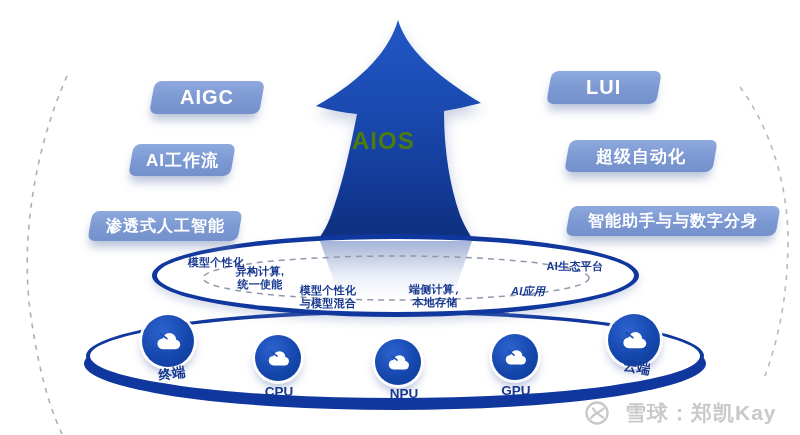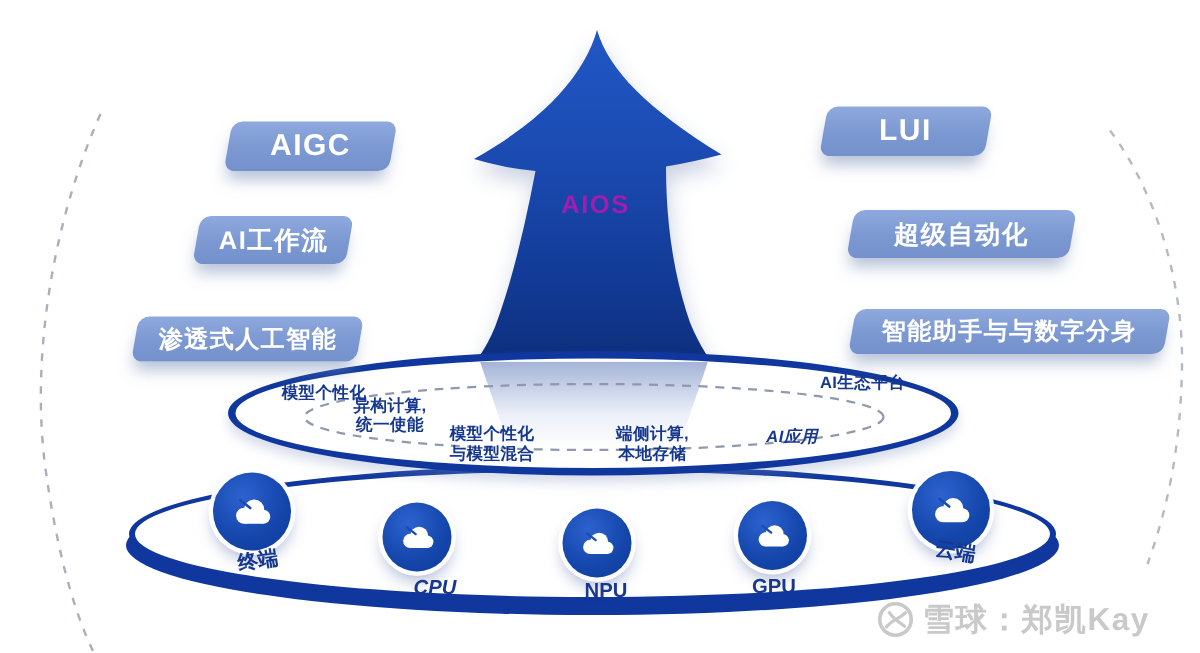--- a/index.html
+++ b/index.html
@@ -24,22 +24,22 @@
   .pill-aigc  {left:152px;top:81px; width:110px;height:33px;font-size:20px;}
   .pill-flow  {left:131px;top:144px;width:102px;height:32px;font-size:17px;}
   .pill-perv  {left:90px; top:211px;width:150px;height:30px;font-size:16px;}
   .pill-lui   {left:549px;top:71px; width:110px;height:33px;font-size:20px;}
   .pill-auto  {left:567px;top:140px;width:148px;height:32px;font-size:17px;}
   .pill-agent {left:568px;top:206px;width:210px;height:30px;font-size:16px;}
 
   
   .arrow-svg{z-index:1;filter:drop-shadow(1px 7px 7px rgba(135,150,190,0.45));}
   .aios-label{
-    position:absolute;left:352px;top:127px;width:90px;text-align:center;
-    color:#a21caf;font-size:17px;font-weight:bold;letter-spacing:1px;z-index:2;
+    position:absolute;left:352px;top:127px;width:90px;text-align:left;
+    color:#4d7c0f;font-size:24px;font-weight:bold;letter-spacing:1px;z-index:2;
   }
 
   
   .mid-ellipse{
     left:152px;top:234px;width:487px;height:83px;border-radius:50%;
     border:5px solid #0f379d;background:#ffffff;box-sizing:border-box;
     box-shadow:0 5px 8px rgba(120,140,185,0.30);z-index:3;
   }
   .ghost{
     left:320px;top:241px;width:152px;height:58px;z-index:4;
@@ -48,23 +48,23 @@
   }
   .dash-svg{z-index:5;}
   .ring-label{
     position:absolute;transform:translate(-50%,-50%);z-index:6;
     font-size:11px;font-weight:bold;color:#17388f;text-align:center;
     white-space:pre-line;line-height:1.2;letter-spacing:0.3px;
   }
   .rl-1{left:216px;top:263px;}
   .rl-2{left:260px;top:278px;}
   .rl-3{left:328px;top:297px;}
-  .rl-4{left:435px;top:297px;}
+  .rl-4{left:435px;top:297px;font-family:Liberation Mono, monospace;}
   .rl-5{left:528px;top:292px;font-style:italic;}
-  .rl-6{left:575px;top:256px;}
+  .rl-6{left:575px;top:267px;}
 
   
   .platter-base{left:84px;top:317px;width:622px;height:93px;border-radius:50%;background:#0f379d;z-index:2;}
   .platter-top{
     left:86px;top:310px;width:618px;height:92px;border-radius:50%;background:#ffffff;
     border:4px solid #0f379d;box-sizing:border-box;z-index:2;
   }
 
   
   .node{
@@ -76,28 +76,28 @@
   .node-1{left:142px;top:315px;width:52px;height:52px;}
   .node-2{left:255px;top:335px;width:46px;height:46px;}
   .node-3{left:375px;top:339px;width:46px;height:46px;}
   .node-4{left:492px;top:334px;width:46px;height:46px;}
   .node-5{left:608px;top:314px;width:52px;height:52px;}
   .node-label{
     position:absolute;z-index:7;font-size:13.5px;font-weight:bold;color:#17388f;
     text-align:center;white-space:nowrap;transform:translate(-50%,0);
   }
   .nl-1{left:172px;top:365px;transform:translate(-50%,0) rotate(-9deg);}
-  .nl-2{left:290px;top:384px;font-style:italic;}
+  .nl-2{left:279px;top:384px;}
   .nl-3{left:404px;top:386px;}
   .nl-4{left:516px;top:383px;text-align:center;}
   .nl-5{left:637px;top:359px;transform:translate(-50%,0) rotate(9deg);}
 
   
   .watermark{
-    position:absolute;left:584px;top:399px;z-index:9;display:flex;align-items:center;gap:5px;
+    position:absolute;left:584px;top:399px;z-index:9;display:flex;align-items:center;gap:15px;
     color:#c9c9c9;font-size:21px;font-weight:bold;letter-spacing:1px;white-space:nowrap;
   }
 </style>
 </head>
 <body>
 
 <div class="stage">
 
   <svg class="layer" width="800" height="435" viewBox="0 0 800 435">
     <path d="M 67 76 C 34 150 21 240 30 310 C 37 362 48 405 62 434" fill="none" stroke="#a9b0bc" stroke-width="1.6" stroke-dasharray="5 6"></path>

